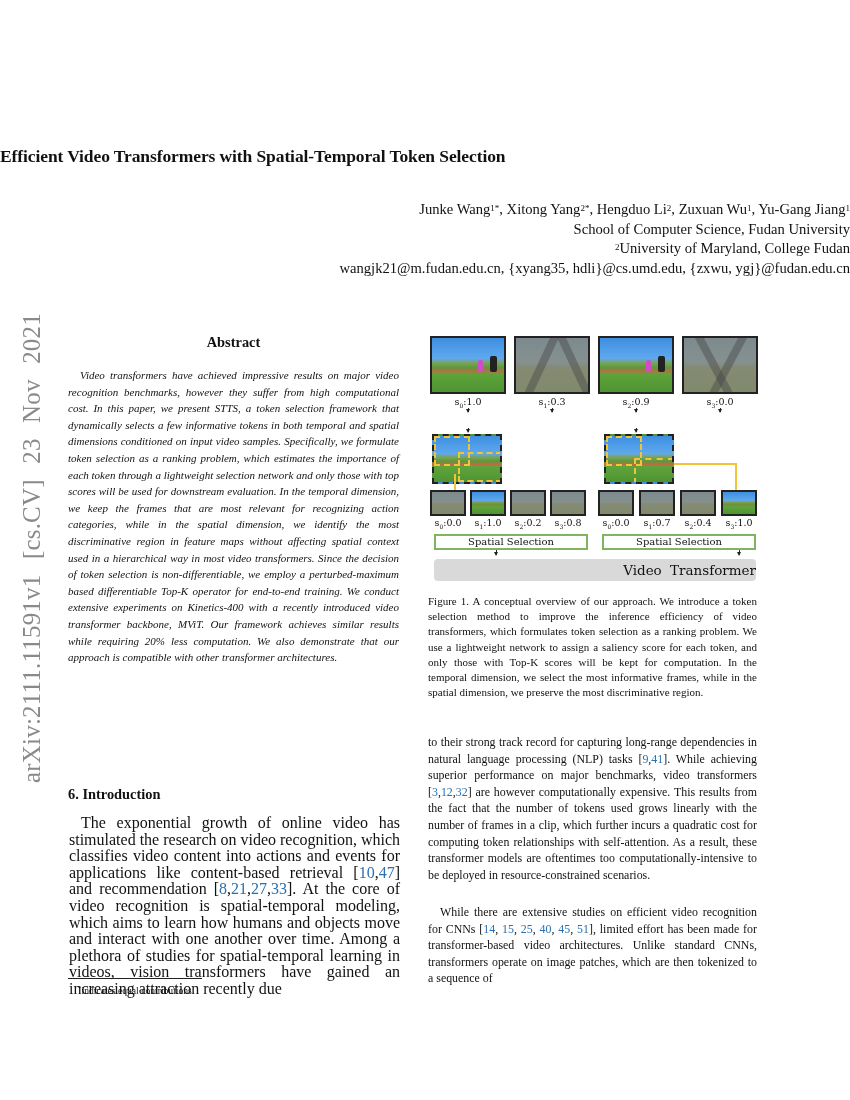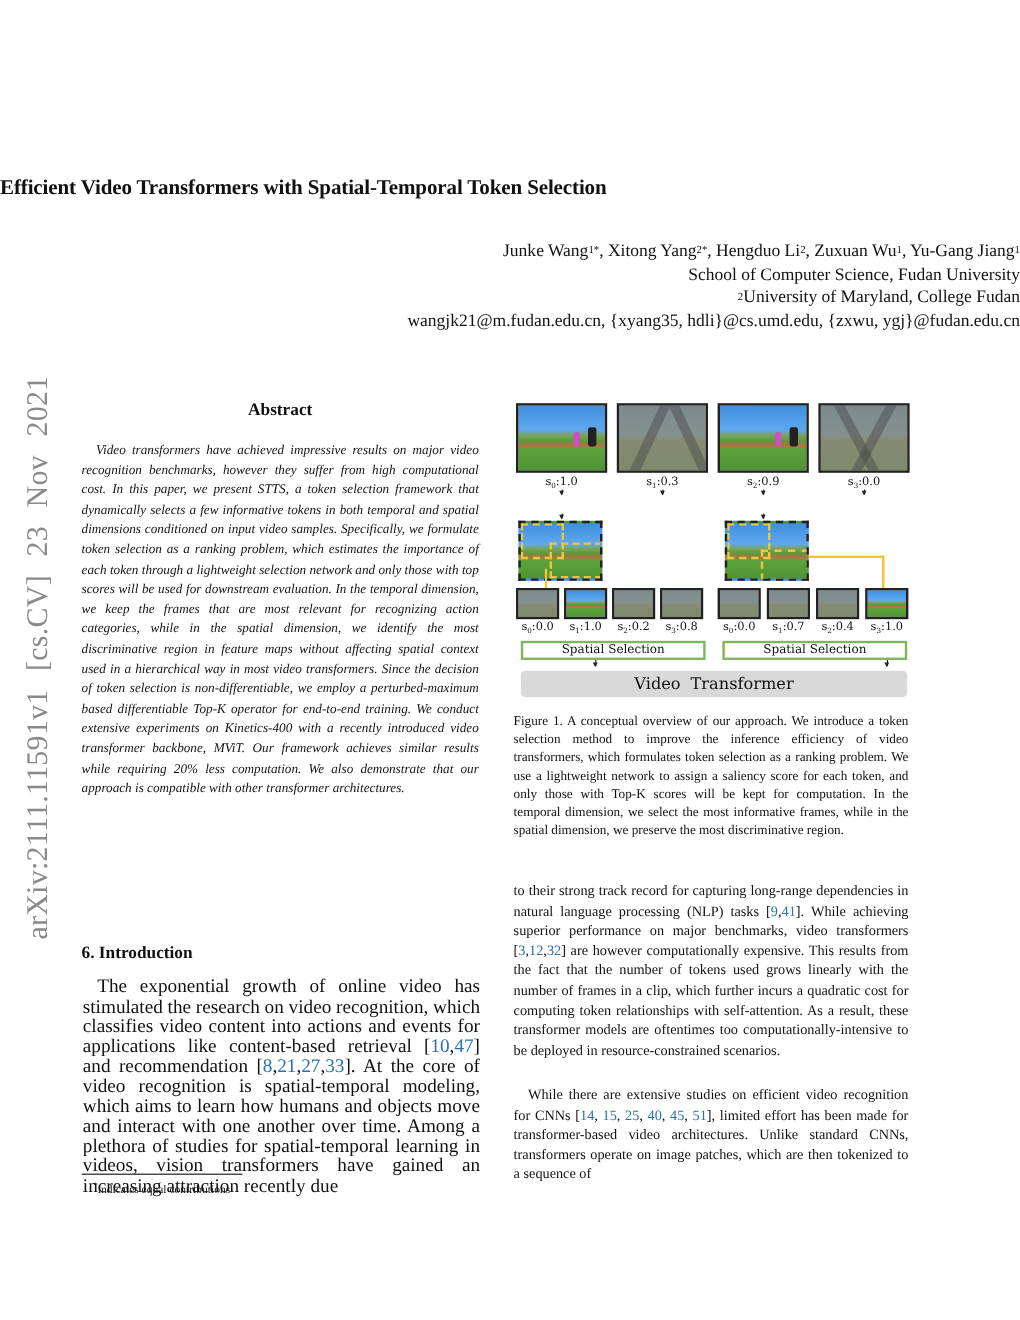--- a/index.html
+++ b/index.html
@@ -36,21 +36,21 @@
   .score { position: absolute; font-family: "DejaVu Serif", serif; font-size: 9.5px; white-space: nowrap; transform: translateX(-50%); }
   .score sub { font-size: 6px; }
   .arrow { position: absolute; width: 1px; background: #222; }
   .arrow::after { content: ""; position: absolute; left: -2px; bottom: -1px; border-left: 2.5px solid transparent;
       border-right: 2.5px solid transparent; border-top: 4px solid #222; }
   .sel-box { position: absolute; box-sizing: border-box; background: #fff; text-align: center;
       font-family: "DejaVu Serif", serif; font-size: 10px; }
   .sel-box.temporal { border: 2px solid #7ba7d6; }
   .sel-box.spatial { border: 2px solid #7eb55e; }
   .vt-box { position: absolute; left: 4px; top: 225px; width: 322px; height: 22px; background: #d9d9d9;
-      border-radius: 4px; text-align: center; line-height: 22px; font-family: "DejaVu Serif", serif; font-size: 13.5px; word-spacing: 4px; }
+      border-radius: 4px; text-align: right; line-height: 22px; font-family: "DejaVu Serif", serif; font-size: 13.5px; word-spacing: 4px; }
   .dashgrid { position: absolute; border: 2px dashed #f0c53a; box-sizing: border-box; }
   .yline { position: absolute; background: #f0c53a; }
   .caption { font-size: 11px; line-height: 15.2px; text-align: justify; margin: 14px 0 0 0; }
   .right-body { position: absolute; left: 0; top: 400px; width: 329px; font-size: 11.9px; line-height: 16.6px; text-align: justify; margin: 0; }
   .right-body2 { position: absolute; left: 0; top: 570px; width: 329px; font-size: 11.9px; line-height: 16.6px; text-align: justify; text-indent: 12px; margin: 0; }
 </style>
 </head>
 <body>
 
 <div class="arxiv-stamp">

